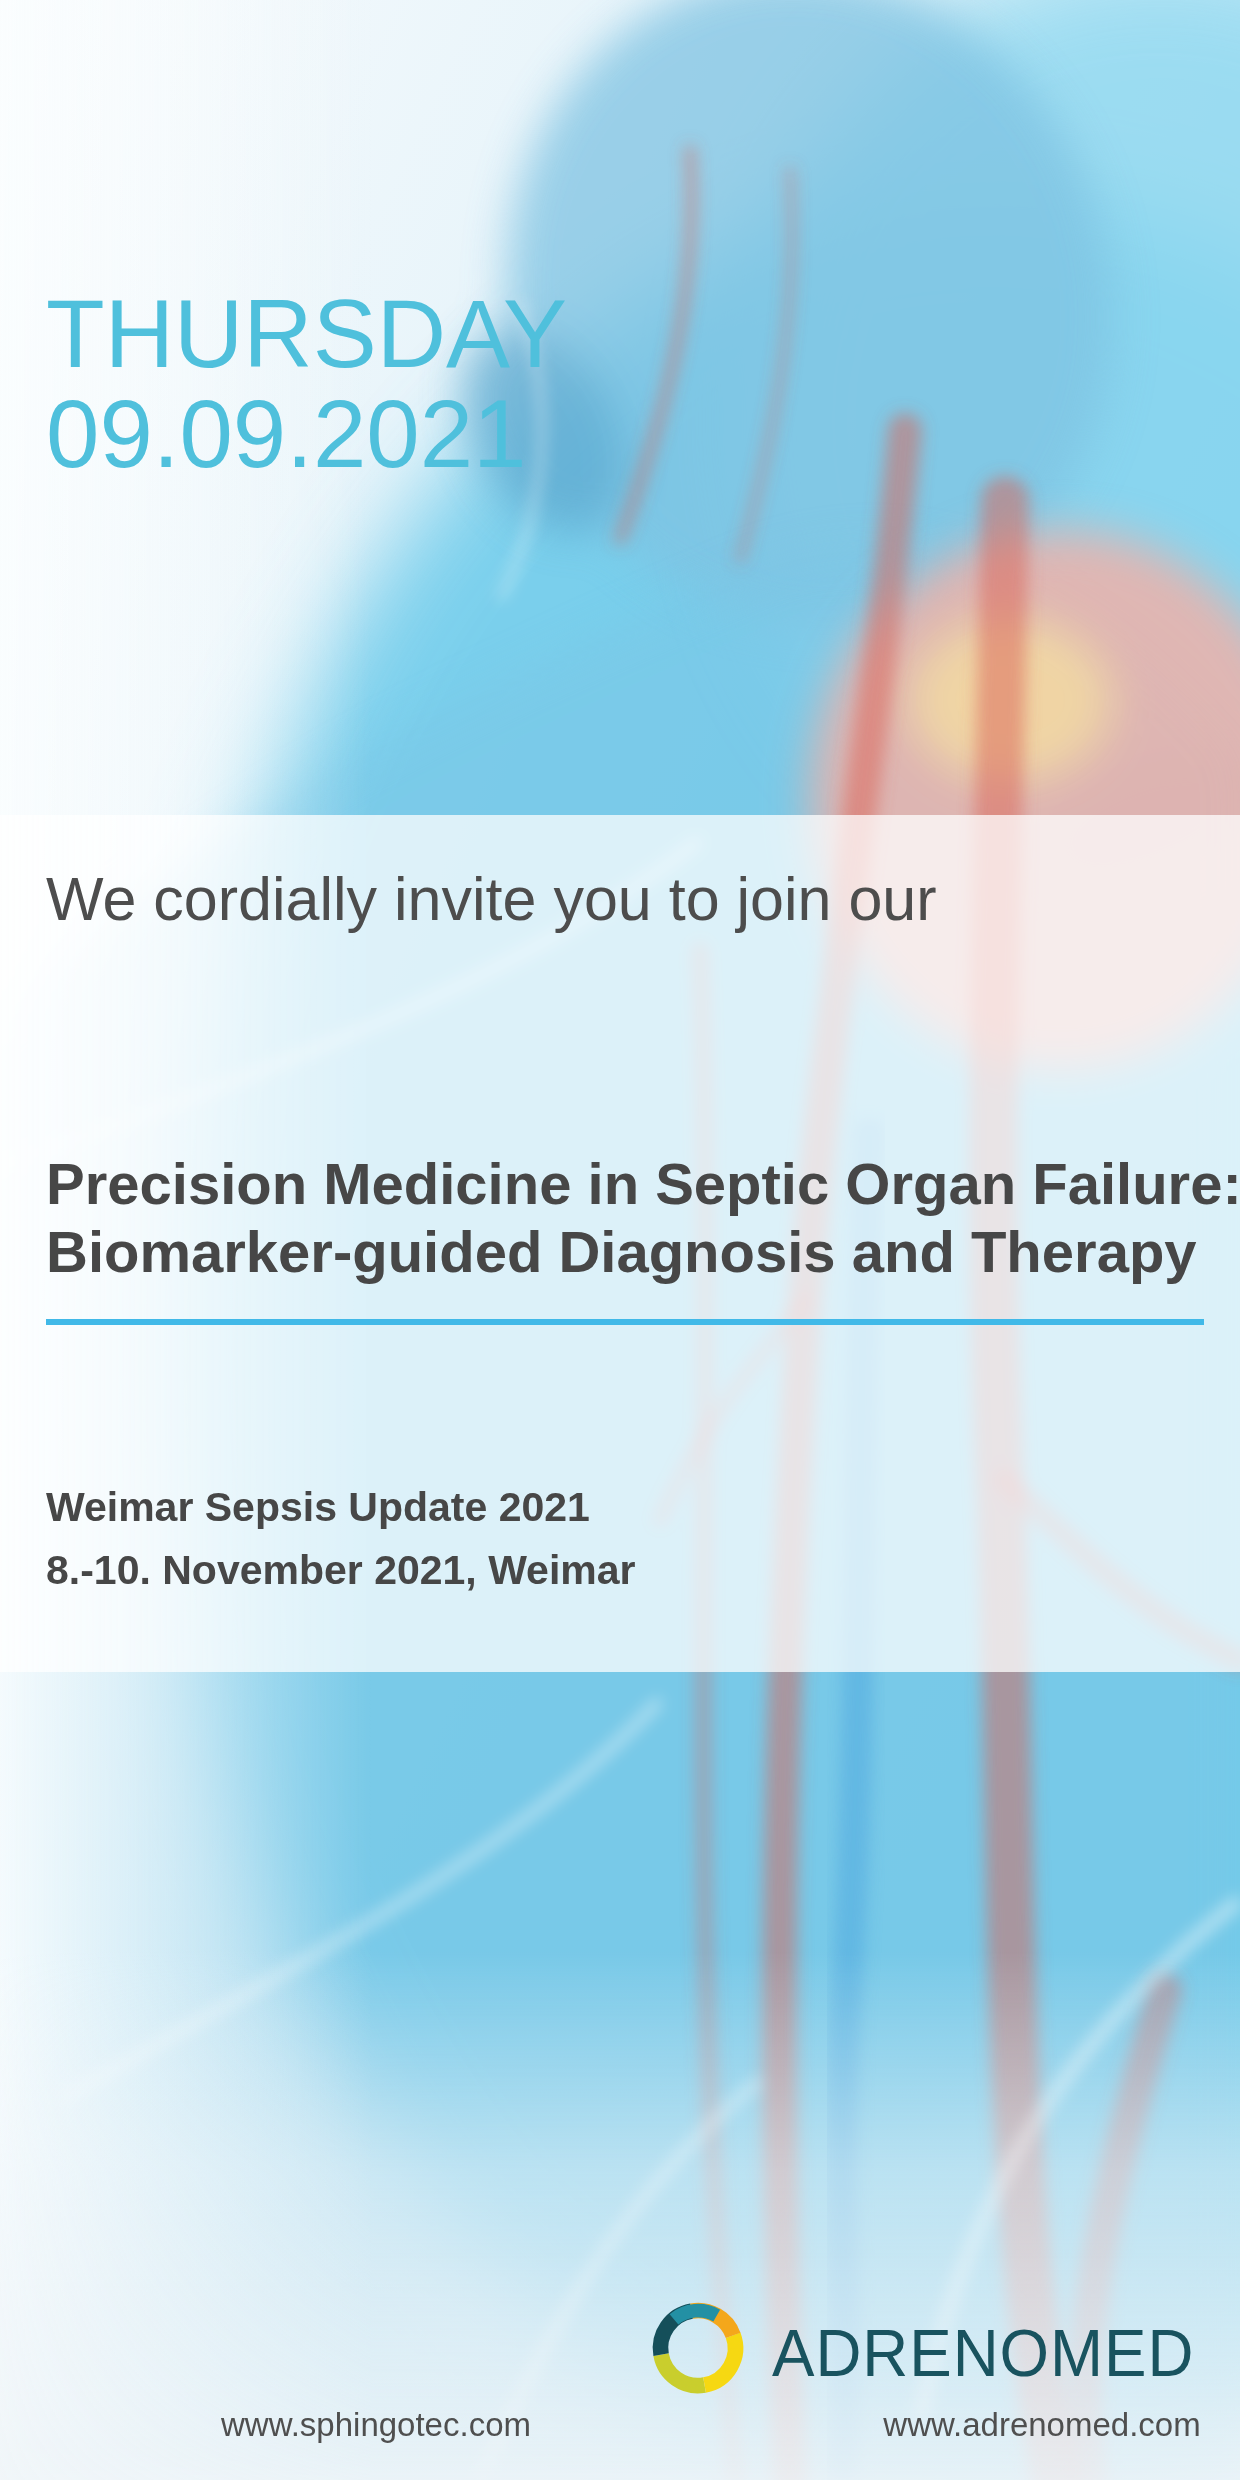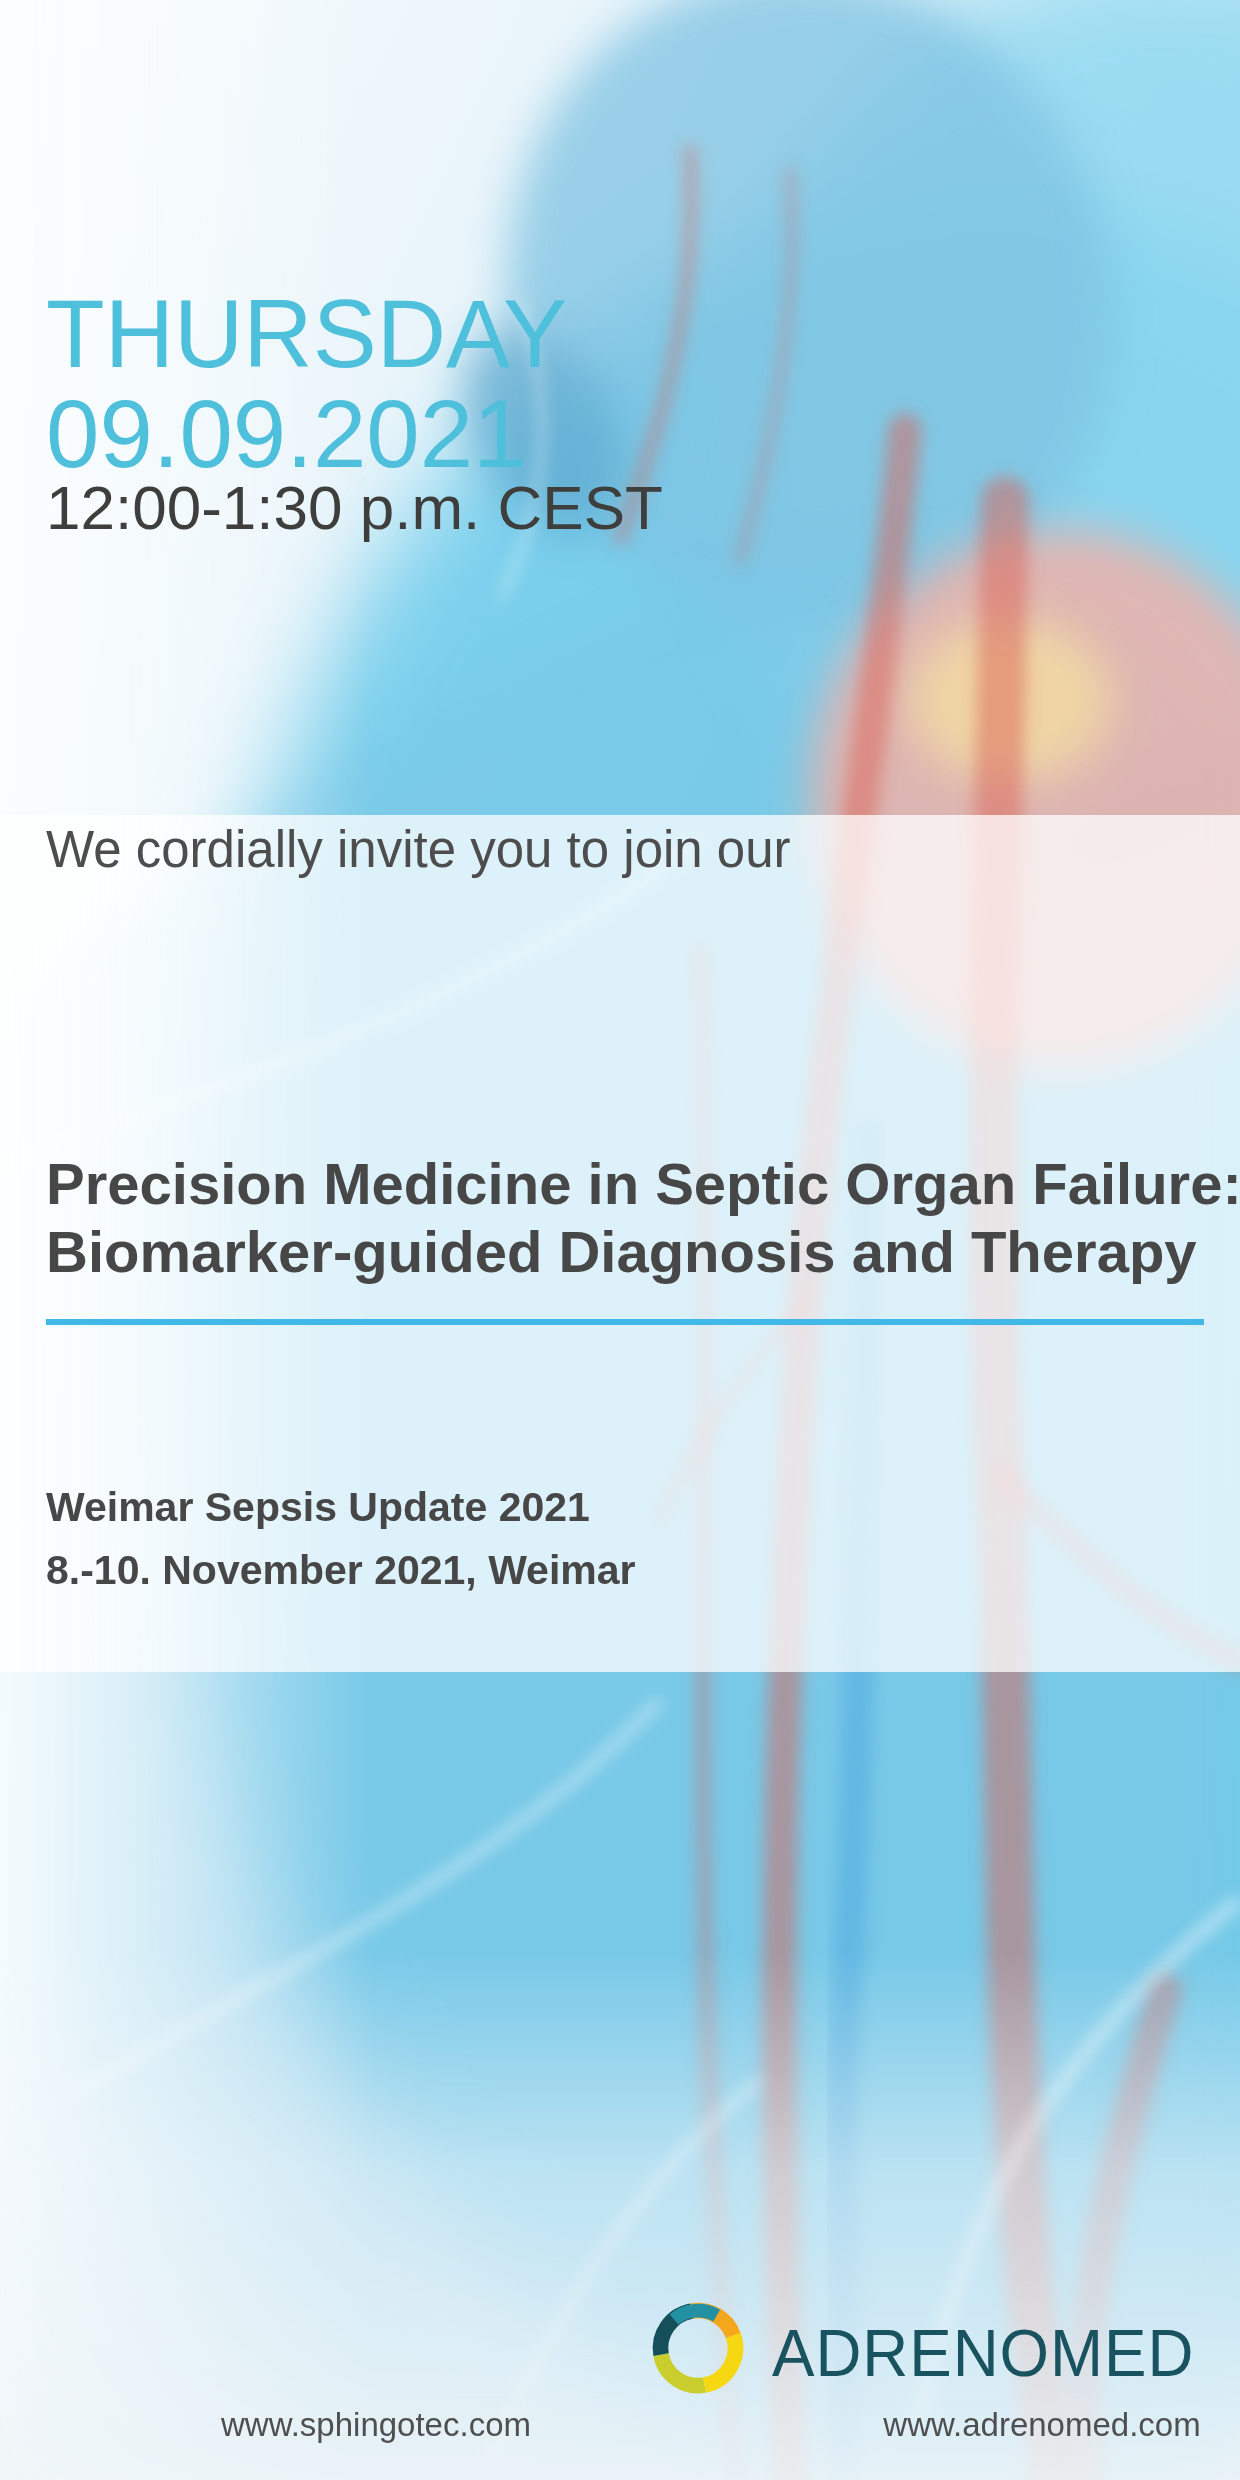--- a/index.html
+++ b/index.html
@@ -22,21 +22,21 @@
     position:absolute; left:0; top:815px; width:1240px; height:857px;
     background:rgba(255,255,255,0.74);
   }
   .txt { position:absolute; left:46px; white-space:nowrap; }
   .weekday, .date-line {
     font-size:96px; line-height:100px; letter-spacing:0;
     color:var(--accent_cyan,#4FC0DC);
   }
   .date-block { top:284px; }
   .time-line { top:472px; font-size:62px; color:var(--time_gray,#3E3E3D); }
-  .invite-line { top:820px; font-size:51px; color:var(--body_gray,#4D4D4D); }
+  .invite-line { top:864px; font-size:61px; color:var(--body_gray,#4D4D4D); }
   .symposium-title {
     top:980px; font-size:84px; font-weight:800; letter-spacing:1px;
     color:var(--title_cyan,#4DBDDE);
   }
   .topic { top:1150px; font-size:58px; font-weight:700; line-height:68px; color:var(--heading_gray,#474747); }
   .divider { position:absolute; left:46px; top:1319px; width:1158px; height:6px; background:var(--divider_blue,#41B9E8); }
   .chair-line { top:1352px; font-size:57px; color:var(--body_gray,#4D4D4D); }
   .conf { top:1476px; font-size:41px; font-weight:700; line-height:63px; color:var(--heading_gray,#474747); }
   .sphingotec-group { position:absolute; left:58px; top:2262px; display:flex; align-items:flex-end; }
   .sphingotec-word {
@@ -107,21 +107,20 @@
   </svg>
 
   <div class="left-fade"></div>
   <div class="bottom-fade"></div>
   <div class="band"></div>
 
   <div class="txt date-block">
     <div class="weekday">THURSDAY</div>
     <div class="date-line">09.09.2021</div>
   </div>
-  <div class="txt time-line">12:00-1:30 p.m. CEST</div>
 
   <div class="txt invite-line">We cordially invite you to join our</div>
   <div class="txt topic">
     <div>Precision Medicine in Septic Organ Failure:</div>
     <div>Biomarker-guided Diagnosis and Therapy</div>
   </div>
   <div class="divider"></div>
   <div class="txt conf">
     <div>Weimar Sepsis Update 2021</div>
     <div>8.-10. November 2021, Weimar</div>

